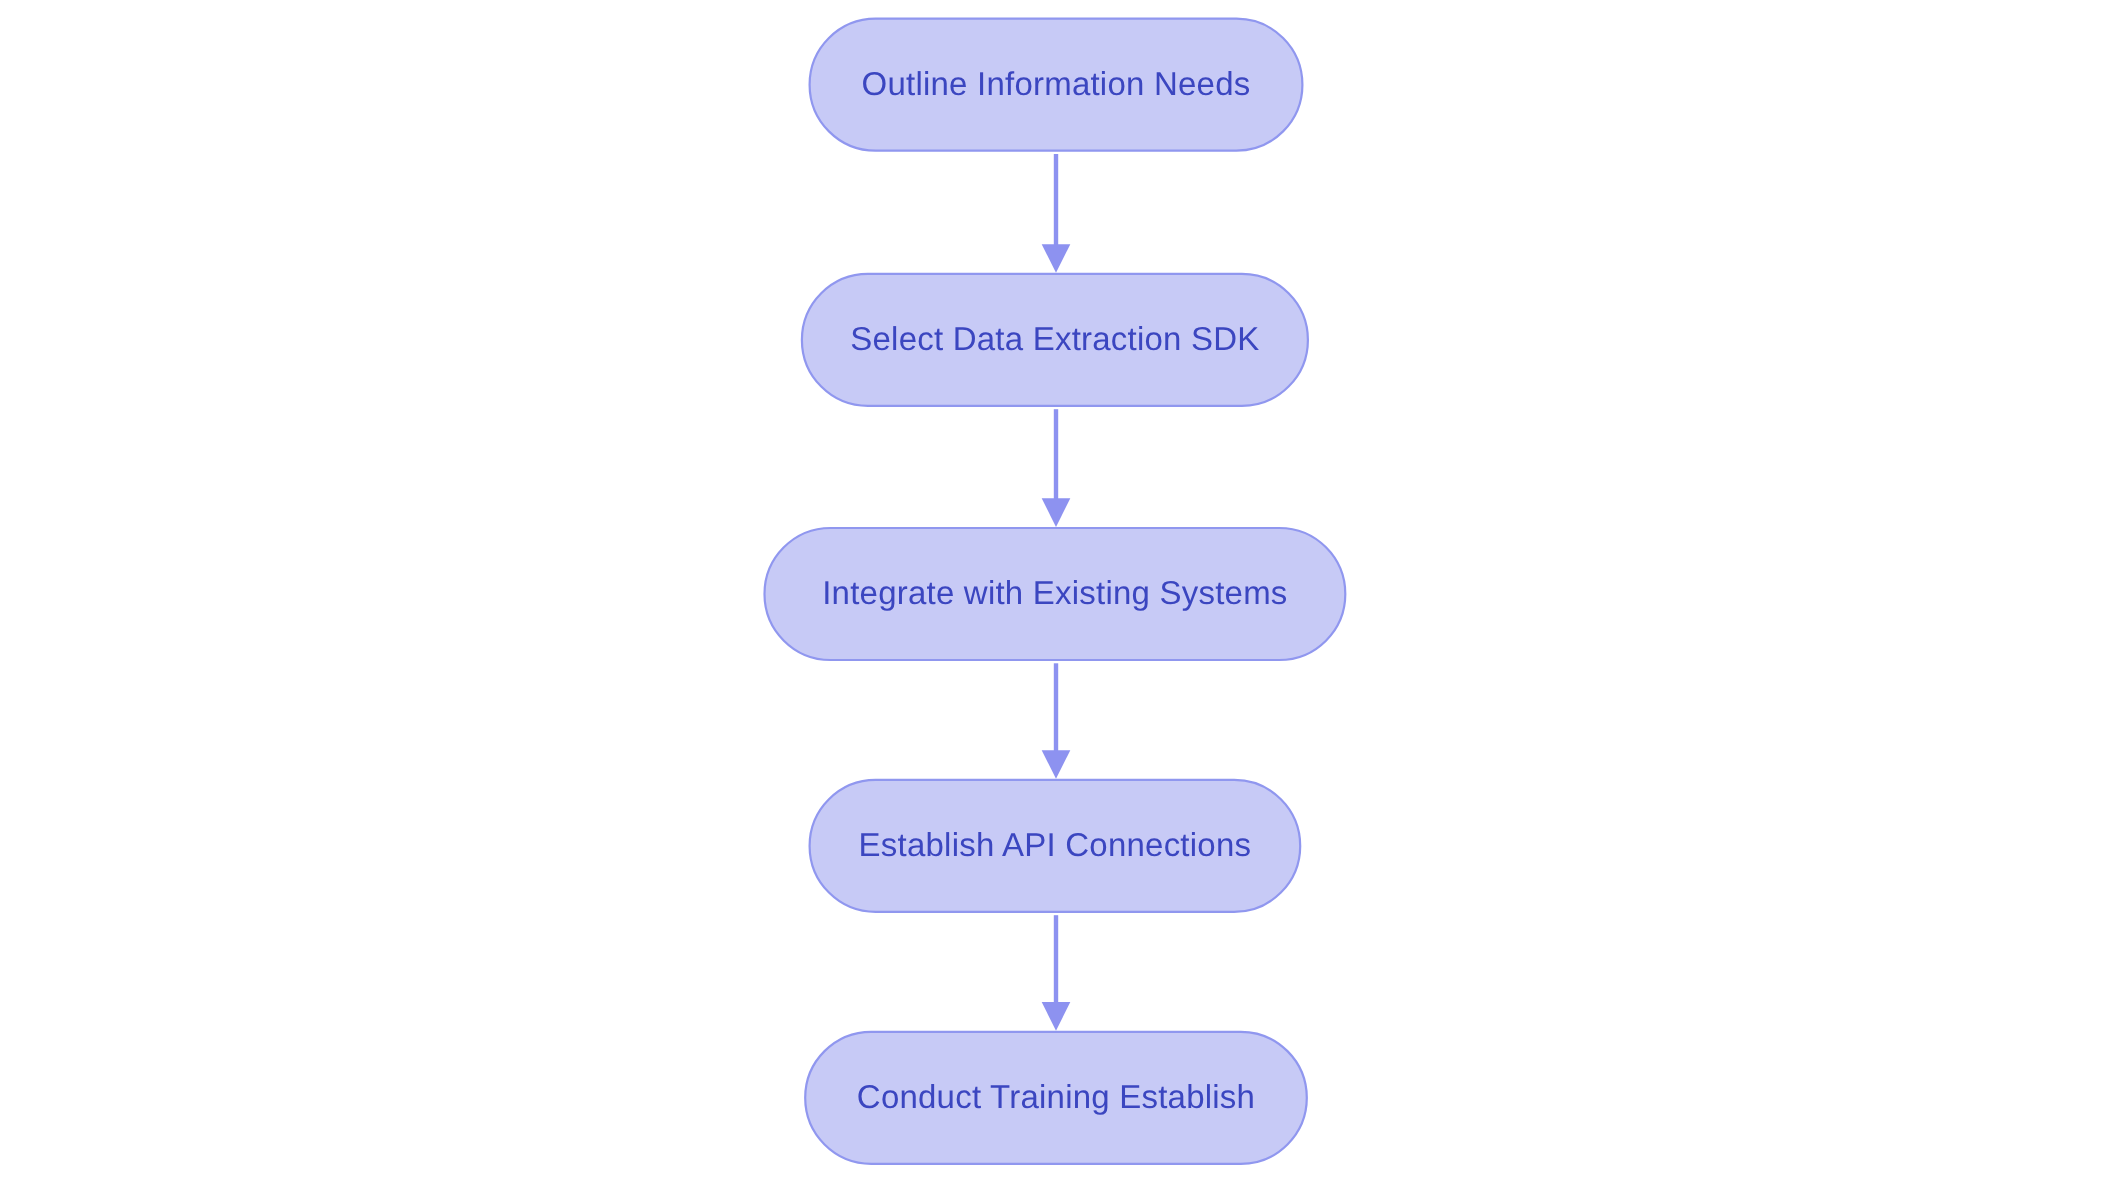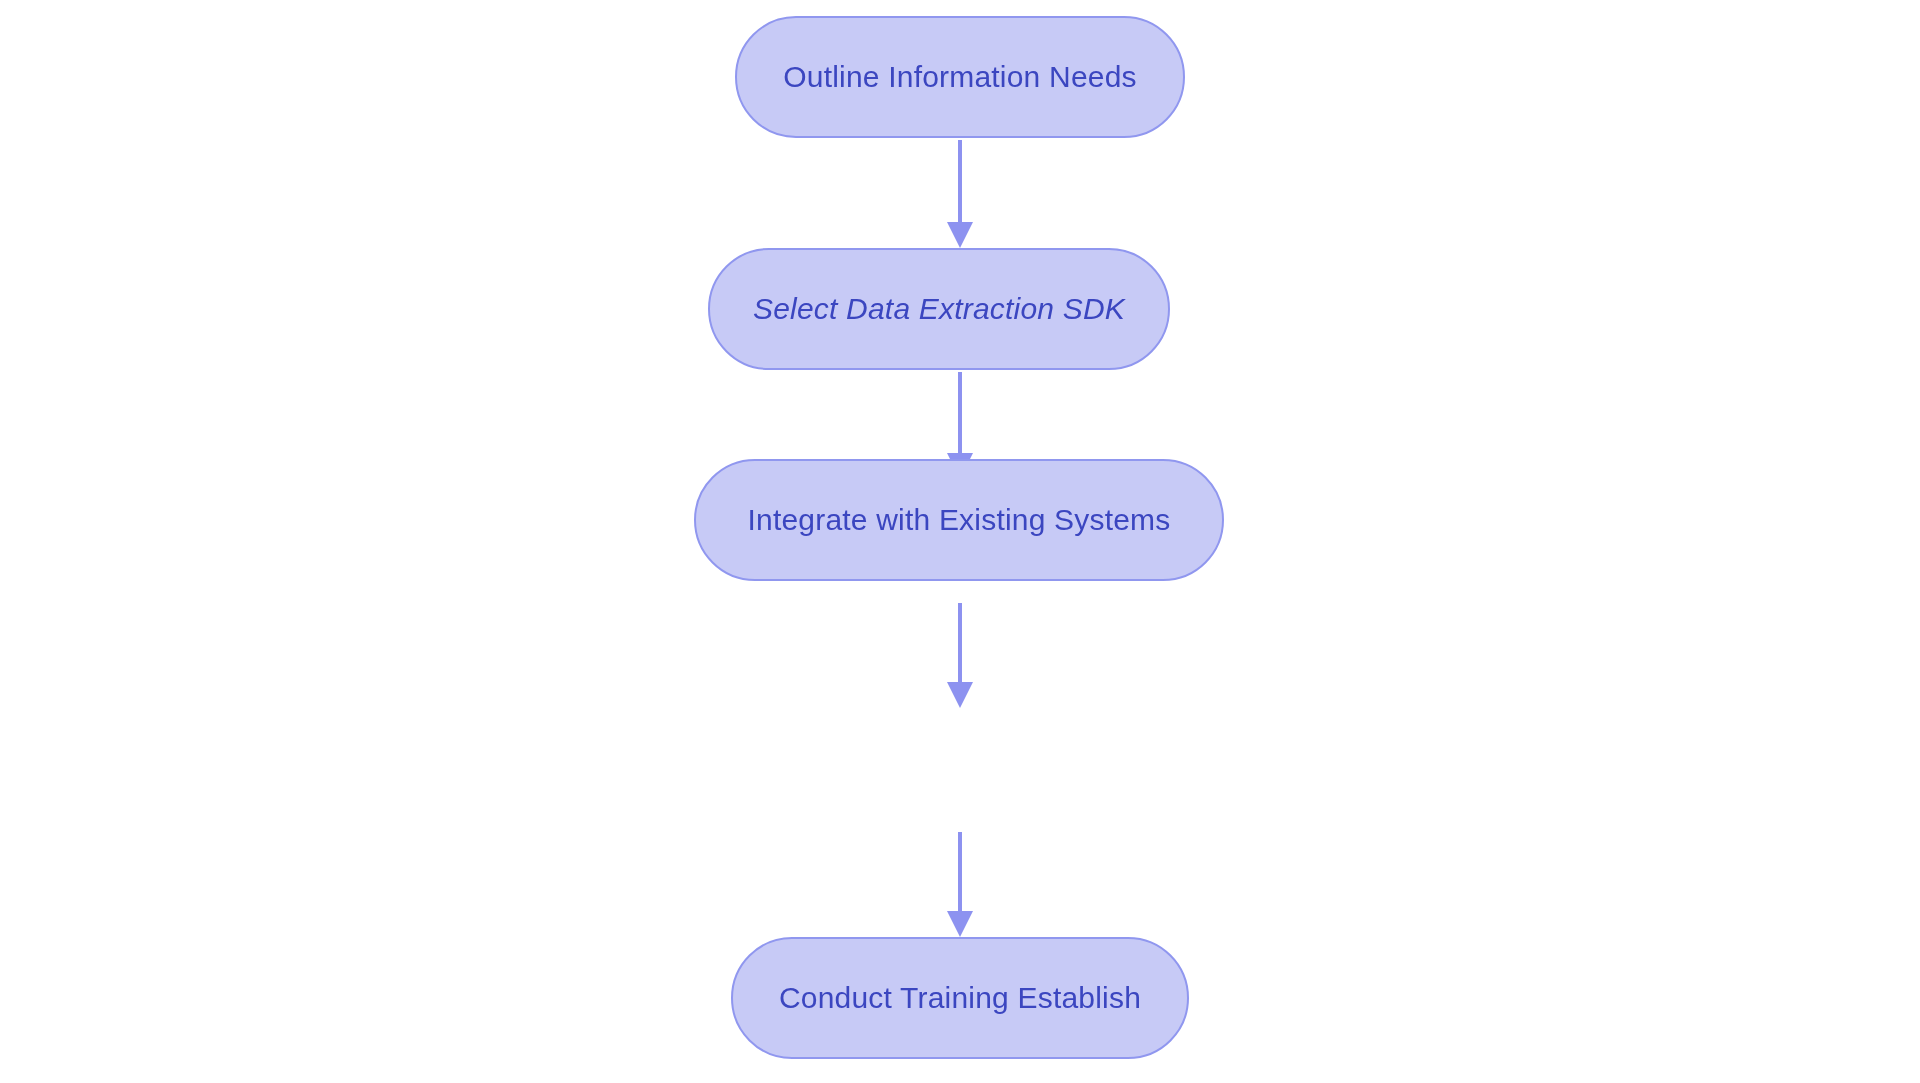--- a/index.html
+++ b/index.html
@@ -31,22 +31,22 @@
     border-radius: 61px;
     display: flex;
     align-items: center;
     justify-content: center;
     color: var(--node-text);
     font-size: 30px;
     letter-spacing: 0.2px;
     white-space: nowrap;
   }
   .node-1 { left: 735px; top: 16px;  width: 450px; }
-  .node-2 { left: 708px; top: 248px; width: 462px; font-style: italic; }
-  .node-3 { left: 694px; top: 459px; width: 530px; align-items: center; }
+  .node-2 { left: 728px; top: 248px; width: 462px; }
+  .node-3 { left: 694px; top: 479px; width: 530px; align-items: center; }
   .node-4 { left: 735px; top: 708px; width: 448px; }
   .node-5 { left: 731px; top: 937px; width: 458px; }
 
   .connector {
     position: absolute;
     width: 28px;
     margin-left: -14px;
     left: 960px;
   }
   .conn-1 { top: 140px; height: 108px; }
@@ -99,20 +99,23 @@
 
   <div class="node node-3">
     <span>Integrate with Existing Systems</span>
   </div>
 
   <div class="connector conn-3">
     <div class="shaft"></div>
     <div class="head"></div>
   </div>
 
+  <div class="node node-4">
+    <span>Establish API Connections</span>
+  </div>
 
   <div class="connector conn-4">
     <div class="shaft"></div>
     <div class="head"></div>
   </div>
 
   <div class="node node-5">
     <span>Conduct Training Establish</span>
   </div>
 

